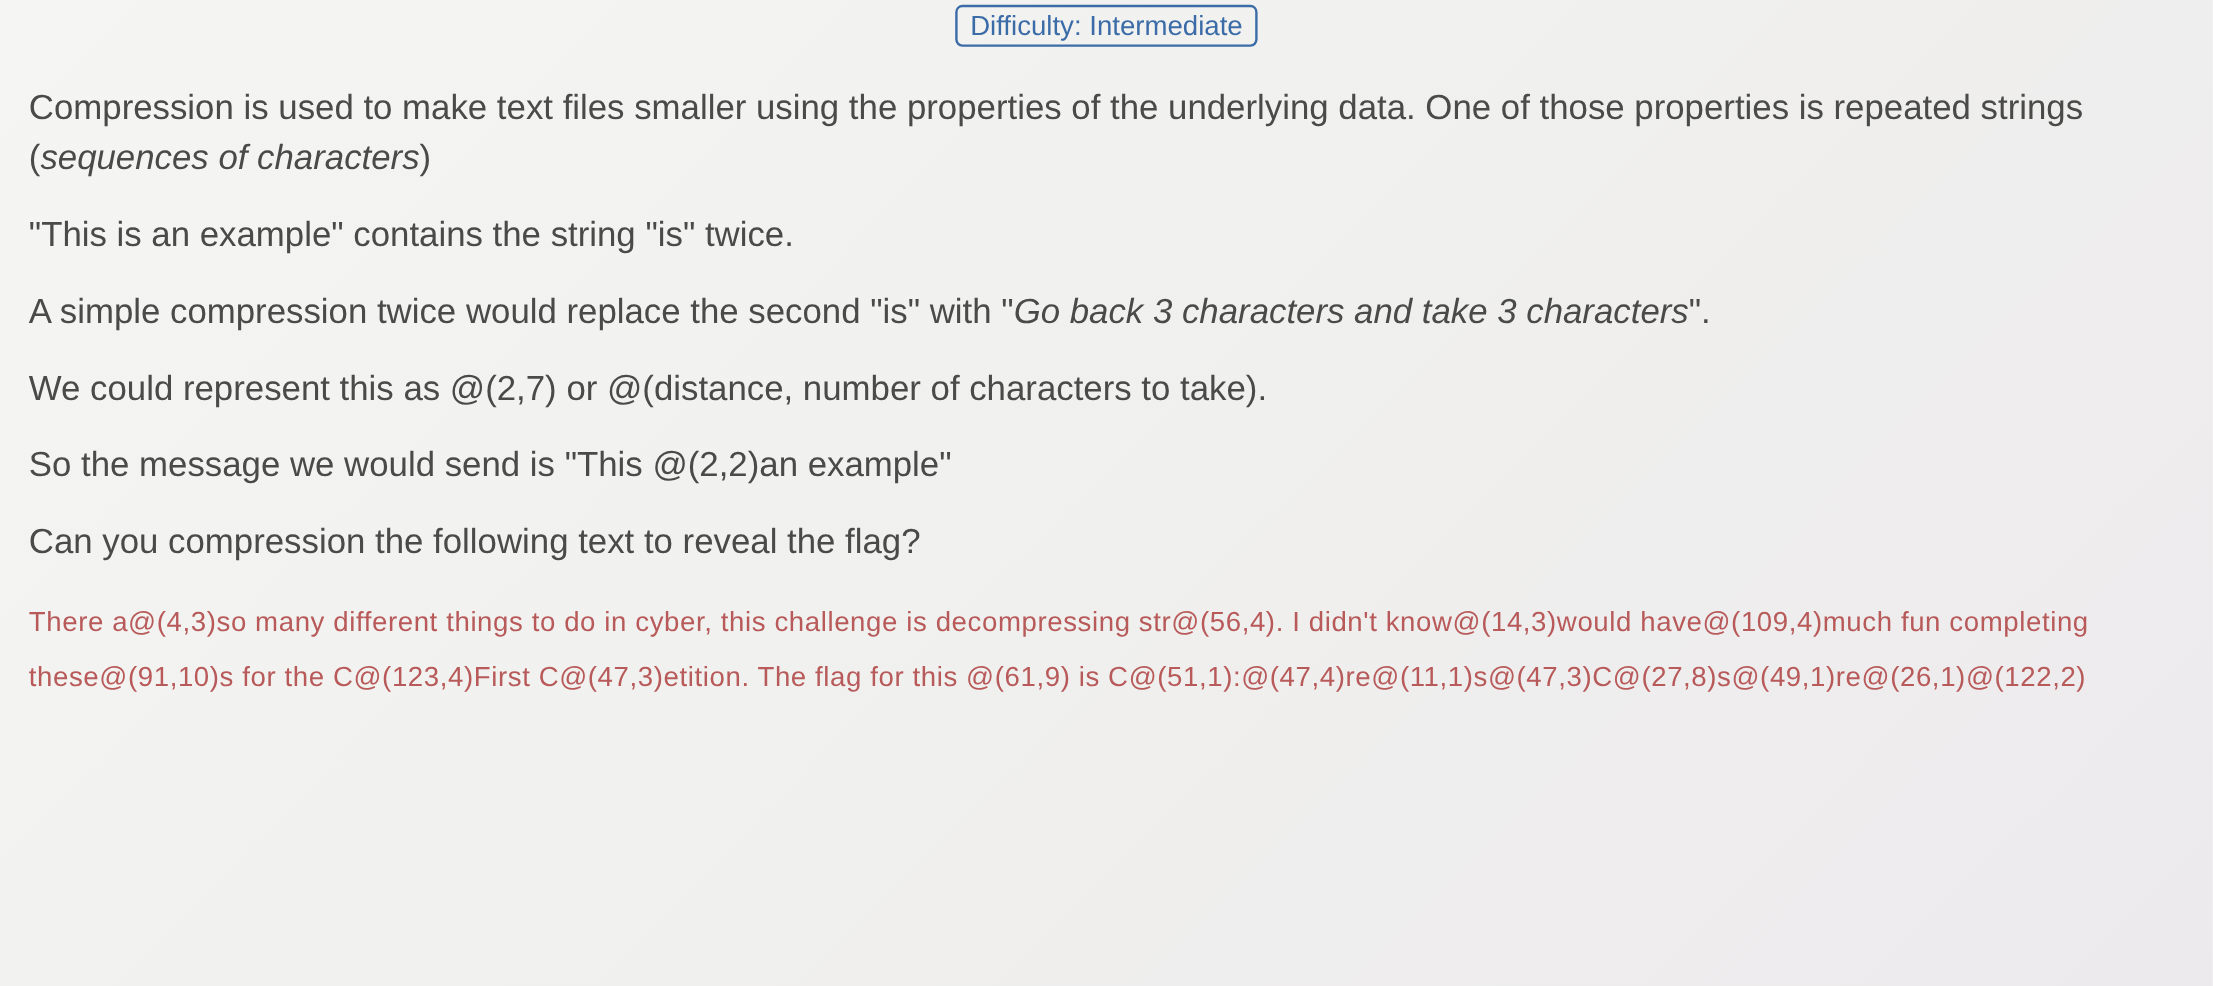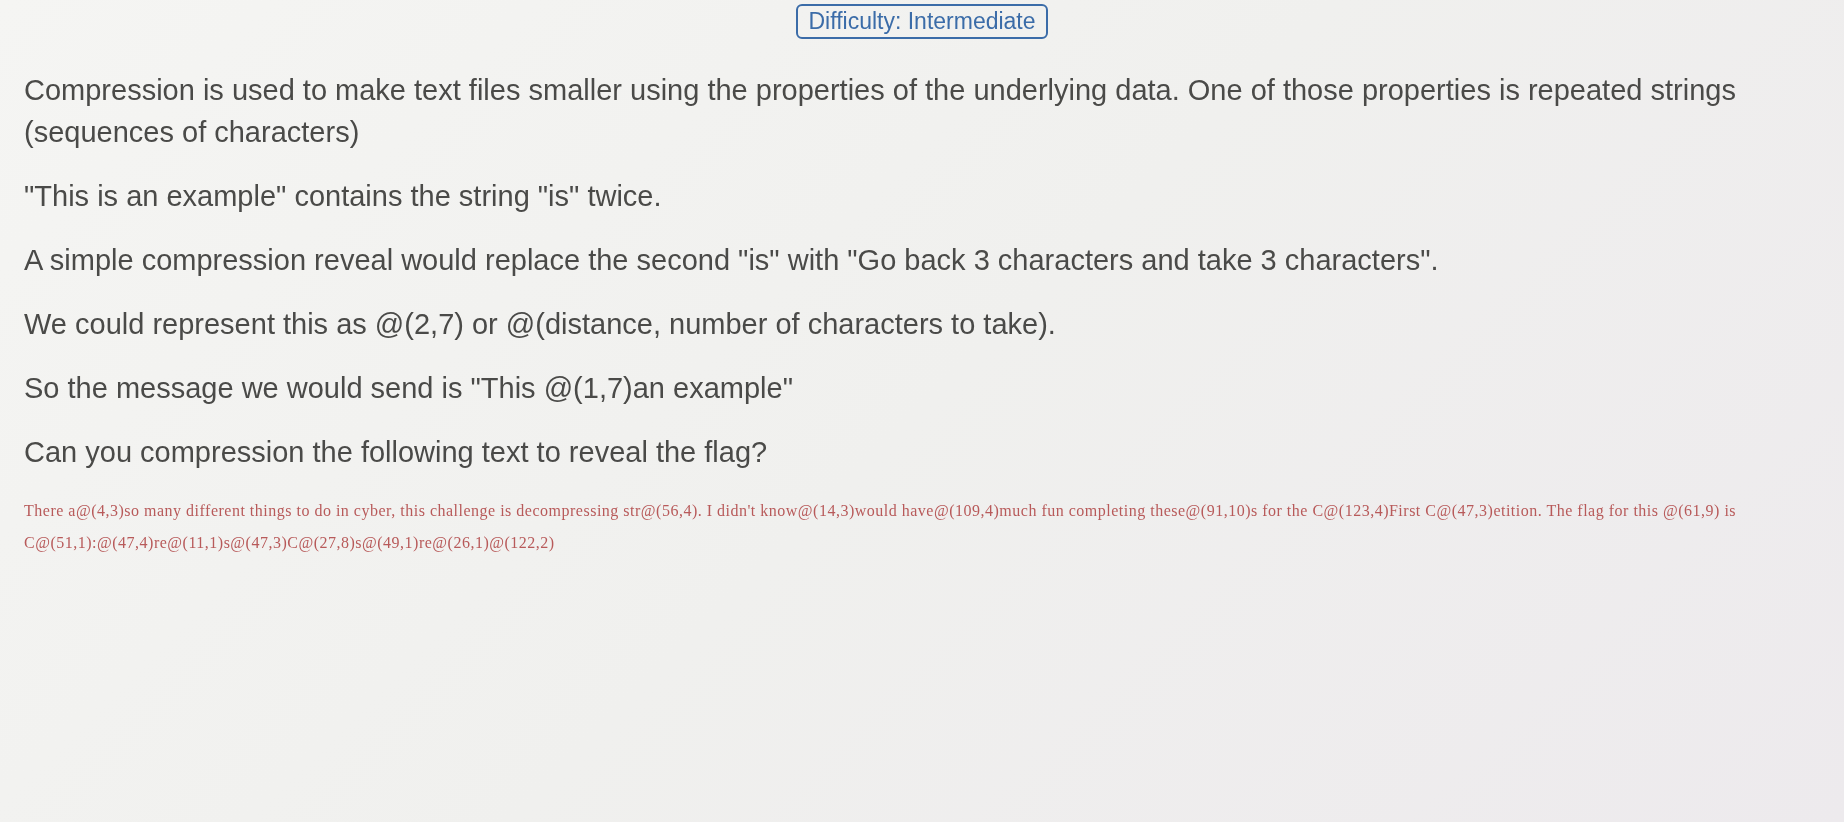--- a/index.html
+++ b/index.html
@@ -33,24 +33,25 @@
     }
     .content {
       font-size: 29px;
       line-height: 1.45;
       color: #4a4a48;
     }
     .content p {
       margin-bottom: 22px;
     }
     .italic {
+      font-style: italic;
     }
     .code-block {
-      font-family: Liberation Serif, serif;
-      font-size: 16px;
+      font-family: Liberation Sans, sans-serif;
+      font-size: 23px;
       line-height: 2.0;
       color: #b85a5a;
       margin-top: 18px;
       white-space: pre-wrap;
       word-break: break-word;
       letter-spacing: 0.5px;
     }
     .tight {
       margin-bottom: 2px;
     }
@@ -63,22 +64,22 @@
 </div>
 
 <div class="content">
   <p>
     <span>Compression is used to make text files smaller using the properties of the underlying data. One of those properties is repeated strings (</span><span class="italic">sequences of characters</span><span>)</span>
   </p>
 
   <p>"This is an example" contains the string "is" twice.</p>
 
   <p>
-    <span>A simple compression reveal would replace the second "is" with "</span><span class="italic">Go back 3 characters and take 3 characters</span><span>".</span>
+    <span>A simple compression twice would replace the second "is" with "</span><span class="italic">Go back 3 characters and take 3 characters</span><span>".</span>
   </p>
 
   <p class="tight">We could represent this as @(2,7) or @(distance, number of characters to take).</p>
-  <p>So the message we would send is "This @(1,7)an example"</p>
+  <p>So the message we would send is "This @(2,2)an example"</p>
 
   <p>Can you compression the following text to reveal the flag?</p>
 
   <div class="code-block">There a@(4,3)so many different things to do in cyber, this challenge is decompressing str@(56,4). I didn't know@(14,3)would have@(109,4)much fun completing these@(91,10)s for the C@(123,4)First C@(47,3)etition. The flag for this @(61,9) is C@(51,1):@(47,4)re@(11,1)s@(47,3)C@(27,8)s@(49,1)re@(26,1)@(122,2)</div>
 </div>
 
 </body></html>

